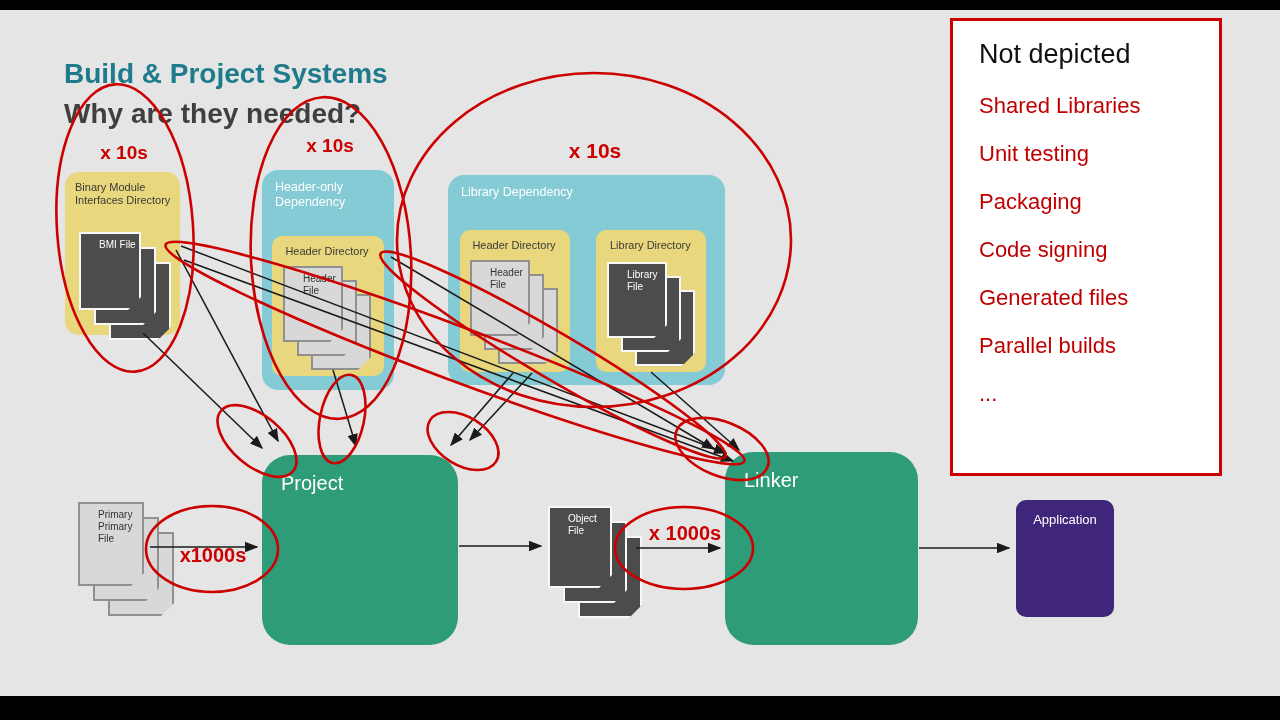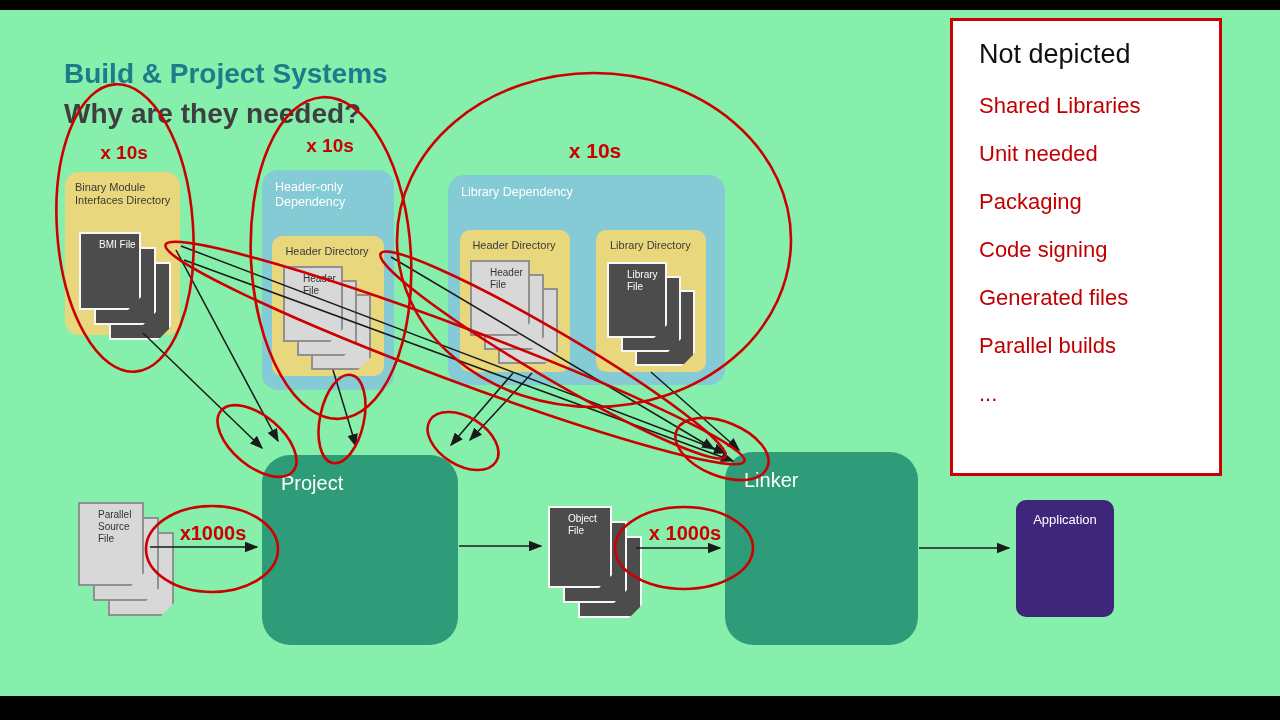--- a/index.html
+++ b/index.html
@@ -1,16 +1,16 @@
 <!DOCTYPE html>
 <html><head>
 <meta charset="utf-8">
 <style>
   html,body{margin:0;padding:0;background:#000;}
-  .stage{position:relative;width:1280px;height:720px;background:#86efac;overflow:hidden;
+  .stage{position:relative;width:1280px;height:720px;background:#e5e5e5;overflow:hidden;
          font-family:"Liberation Sans", sans-serif;}
   .bar{position:absolute;left:0;right:0;background:#000;z-index:20;}
   .bar-top{top:0;height:10px;}
   .bar-bottom{bottom:0;height:24px;}
 
   .title{position:absolute;left:64px;top:58px;font-size:28px;font-weight:700;color:#1e7b8c;z-index:2;}
   .subtitle{position:absolute;left:64px;top:98px;font-size:28px;font-weight:600;color:#3f3f3f;z-index:2;}
 
   .mult{position:absolute;color:#cc0000;font-weight:700;font-size:19px;z-index:7;text-align:center;}
 
@@ -48,21 +48,21 @@
 <div class="stage">
   <div class="bar bar-top"></div>
   <div class="bar bar-bottom"></div>
 
   <div class="title">Build &amp; Project Systems</div>
   <div class="subtitle">Why are they needed?</div>
 
   <div class="mult" style="left:92px;top:142px;width:64px;">x 10s</div>
   <div class="mult" style="left:298px;top:135px;width:64px;">x 10s</div>
   <div class="mult" style="left:560px;top:139px;width:70px;font-size:21px;">x 10s</div>
-  <div class="mult" style="left:158px;top:522px;width:110px;font-size:20px;">x1000s</div>
+  <div class="mult" style="left:158px;top:544px;width:110px;font-size:20px;">x1000s</div>
   <div class="mult" style="left:620px;top:522px;width:130px;font-size:20px;">x 1000s</div>
 
   <div class="dir-yellow" style="left:65px;top:172px;width:115px;height:163px;">
     <div class="dir-label">Binary Module Interfaces Directory</div>
   </div>
   <div class="sheet dark" style="left:109px;top:262px;width:58px;height:74px;"></div>
   <div class="sheet dark" style="left:94px;top:247px;width:58px;height:74px;"></div>
   <div class="sheet dark" style="left:79px;top:232px;width:58px;height:74px;">
     <div class="sheet-label">BMI File</div>
   </div>
@@ -105,33 +105,33 @@
   <div class="proc" style="left:725px;top:452px;width:193px;height:193px;">
     <div class="proc-label">Linker</div>
   </div>
   <div class="app" style="left:1016px;top:500px;width:98px;height:117px;">
     <div class="app-label">Application</div>
   </div>
 
   <div class="sheet light" style="left:108px;top:532px;width:62px;height:80px;"></div>
   <div class="sheet light" style="left:93px;top:517px;width:62px;height:80px;"></div>
   <div class="sheet light" style="left:78px;top:502px;width:62px;height:80px;">
-    <div class="sheet-label">Parallel Source File</div>
+    <div class="sheet-label">Primary Primary File</div>
   </div>
 
   <div class="sheet dark" style="left:578px;top:536px;width:60px;height:78px;"></div>
   <div class="sheet dark" style="left:563px;top:521px;width:60px;height:78px;"></div>
   <div class="sheet dark" style="left:548px;top:506px;width:60px;height:78px;">
     <div class="sheet-label">Object File</div>
   </div>
 
   <div class="panel">
     <div class="panel-title">Not depicted</div>
     <div class="panel-item">Shared Libraries</div>
-    <div class="panel-item">Unit needed</div>
+    <div class="panel-item">Unit testing</div>
     <div class="panel-item">Packaging</div>
     <div class="panel-item">Code signing</div>
     <div class="panel-item">Generated files</div>
     <div class="panel-item">Parallel builds</div>
     <div class="panel-item">...</div>
   </div>
 
   <svg class="overlay" width="1280" height="720" viewBox="0 0 1280 720">
     <defs>
       <marker id="arw" markerWidth="9" markerHeight="7" refX="8" refY="3.5" orient="auto">

